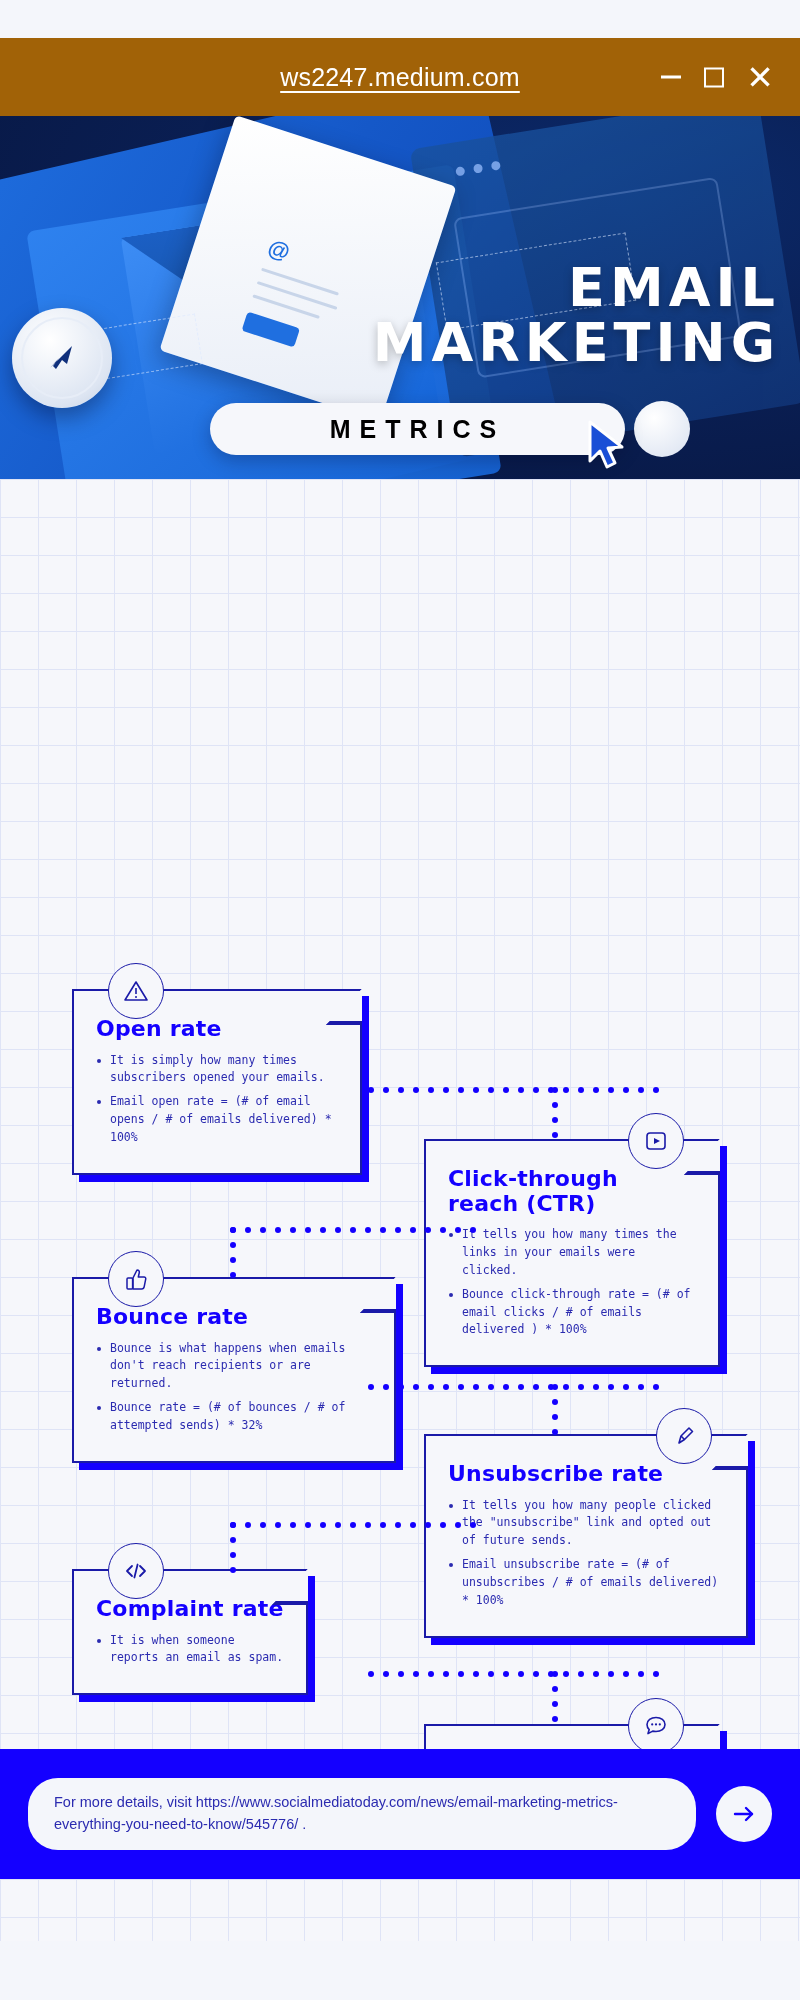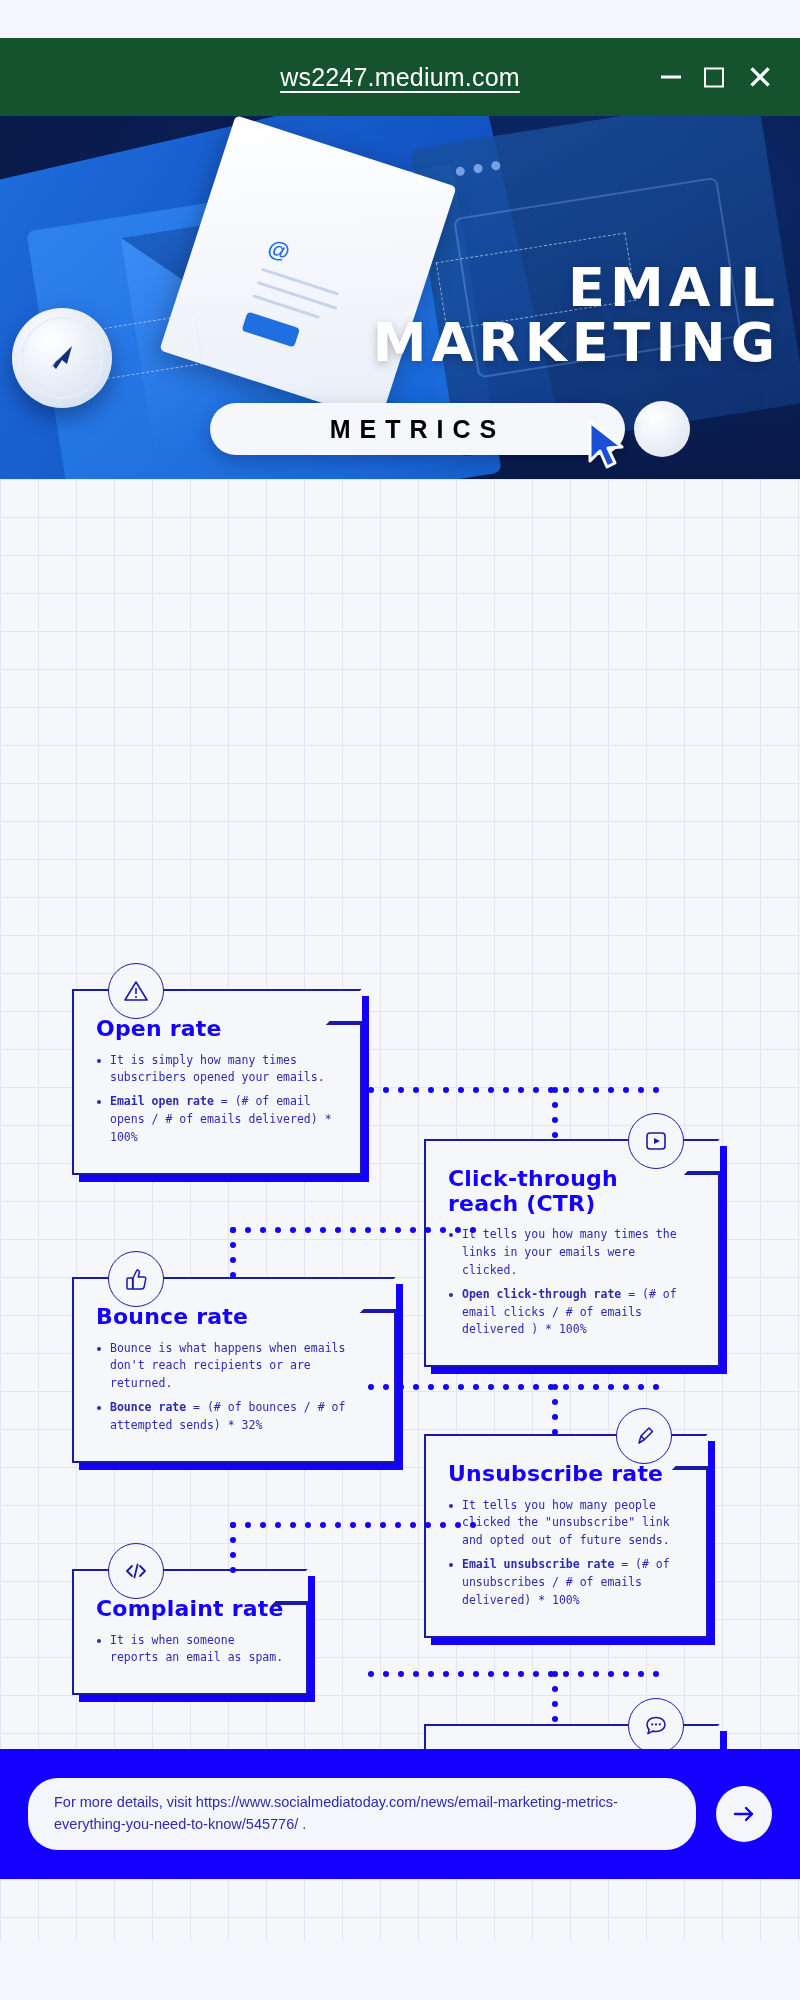--- a/index.html
+++ b/index.html
@@ -8,21 +8,21 @@
     background: #f4f6fb;
     font-family: "Liberation Sans", sans-serif;
   }
   body { width: 800px; min-height: 2000px; position: relative; }
 
   
   .page-top-strip { height: 38px; background: #f4f6fb; }
 
   .titlebar {
     height: 78px;
-    background: #14532d;
+    background: #a16207;
     display: flex;
     align-items: center;
     justify-content: center;
     position: relative;
   }
   .titlebar-url {
     color: #ffffff;
     font-size: 25px;
     text-decoration: underline;
     text-underline-offset: 5px;
@@ -268,21 +268,21 @@
     line-height: 1.55;
     padding-left: 14px;
     margin-bottom: 6px;
   }
   .card-list li::before {
     content: "";
     position: absolute; left: 1px; top: 7px;
     width: 4px; height: 4px; border-radius: 50%;
     background: #2b2bb0;
   }
-  .card-list li b { font-weight: 700; text-align: right; }
+  .card-list li b { font-weight: 400; text-align: right; }
 
   .dots-h, .dots-v {
     position: absolute;
     display: flex;
     z-index: 1;
   }
   .dots-h { flex-direction: row; gap: 9px; align-items: center; }
   .dots-v { flex-direction: column; gap: 9px; align-items: center; }
   .dots-h i, .dots-v i {
     width: 6px; height: 6px; border-radius: 50%;
@@ -552,21 +552,21 @@
     <div class="card-icon" style="left:auto; right:34px;">
       <svg width="28" height="28" viewBox="0 0 28 28" fill="none" stroke="#1a1aa8" stroke-width="1.6">
         <rect x="5" y="6" width="18" height="16" rx="3"></rect>
         <path d="M12 11 L18 14 L12 17 Z" fill="#1a1aa8" stroke="none"></path>
       </svg>
     </div>
     <div class="card-inner">
       <div class="card-title">Click-through reach (CTR)</div>
       <ul class="card-list">
         <li><span>It tells you how many times the links in your emails were clicked.</span></li>
-        <li><b>Open click-through rate</b><span> = (# of email clicks / # of emails delivered ) * 100%</span></li>
+        <li><b>Bounce click-through rate</b><span> = (# of email clicks / # of emails delivered ) * 100%</span></li>
       </ul>
     </div>
   </div>
 
   <div class="card" style="left:72px; top:798px; width:324px;">
     <div class="card-fold"></div>
     <div class="card-icon">
       <svg width="28" height="28" viewBox="0 0 28 28" fill="none" stroke="#1a1aa8" stroke-width="1.5">
         <path d="M11 24 V13 L15 5 C17 5 17.6 6.6 17.2 8 L16.3 12 H22 C23.3 12 24 13 23.7 14.2 L22.2 21.6 C22 23 21 24 19.6 24 Z" stroke-linejoin="round"></path>
         <rect x="5" y="13" width="5.6" height="11" rx="1"></rect>
@@ -574,21 +574,21 @@
     </div>
     <div class="card-inner">
       <div class="card-title">Bounce rate</div>
       <ul class="card-list">
         <li><span>Bounce is what happens when emails don't reach recipients or are returned.</span></li>
         <li><b>Bounce rate</b><span> = (# of bounces / # of attempted sends) * 32%</span></li>
       </ul>
     </div>
   </div>
 
-  <div class="card" style="left:424px; top:955px; width:284px;">
+  <div class="card" style="left:424px; top:955px; width:324px;">
     <div class="card-fold"></div>
     <div class="card-icon" style="left:auto; right:34px;">
       <svg width="28" height="28" viewBox="0 0 28 28" fill="none" stroke="#1a1aa8" stroke-width="1.6">
         <path d="M9 21 L11 14 L19 6 L22.5 9.5 L14.5 17.5 Z" stroke-linejoin="round"></path>
         <line x1="11" y1="14" x2="14.5" y2="17.5"></line>
       </svg>
     </div>
     <div class="card-inner">
       <div class="card-title">Unsubscribe rate</div>
       <ul class="card-list">

